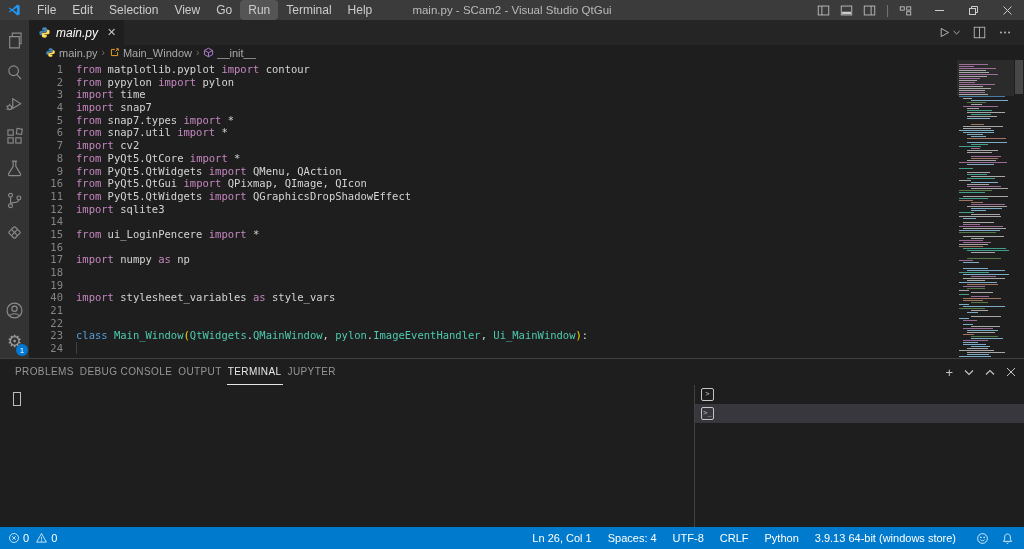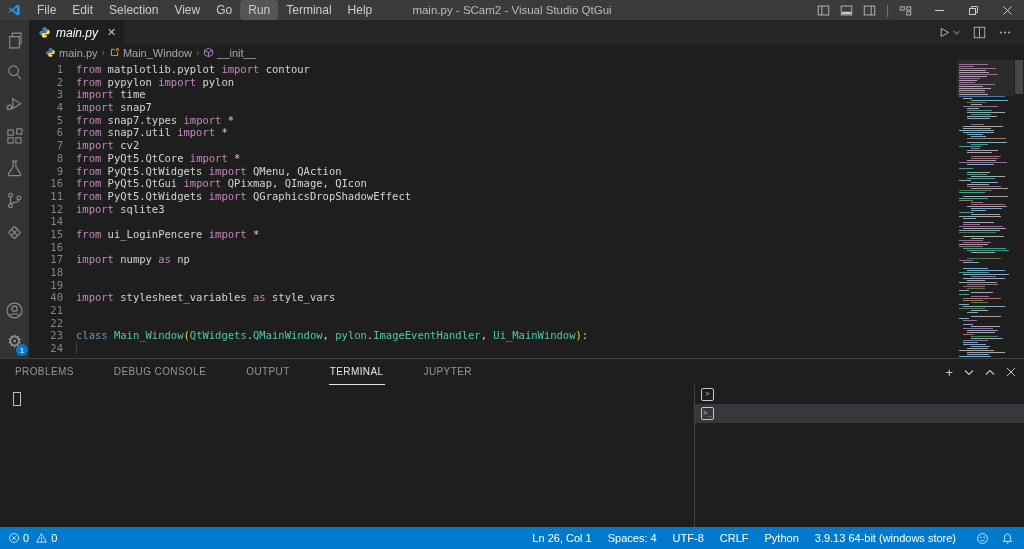--- a/index.html
+++ b/index.html
@@ -66,21 +66,21 @@
   .minimap { width:57px; flex:0 0 auto; position:relative; overflow:hidden; }
   .mm-bar { position:absolute; height:1.4px; opacity:.75; }
   .mm-view { position:absolute; left:0; top:0; width:100%; height:36px; background:rgba(255,255,255,.06); }
   .vscrollbar { width:10px; flex:0 0 auto; position:relative; }
   .vslider { position:absolute; top:0; left:1px; width:8px; height:34px; background:rgba(121,121,121,.45); }
 
   
   .panel { height:169px; flex:0 0 auto; background:#1e1e1e; border-top:1px solid rgba(128,128,128,.35);
            display:flex; flex-direction:column; }
   .panel-header { height:26px; display:flex; align-items:center; padding:0 8px 0 14px; flex:0 0 auto; }
-  .panel-tabs { display:flex; gap:38px; height:100%; }
+  .panel-tabs { display:flex; gap:4px; height:100%; }
   .panel-tab { display:flex; align-items:center; color:#969696; font-size:10px; letter-spacing:.4px;
                border-bottom:1px solid transparent; padding:0 1px; }
   .panel-tab.active { color:#e7e7e7; border-bottom-color:#e7e7e7; }
   .panel-actions { margin-left:auto; display:flex; align-items:center; gap:11px; color:#c5c5c5; }
   .pa { display:flex; align-items:center; font-size:13px; }
 
   .panel-body { flex:1 1 auto; display:flex; min-height:0; }
   .terminal-out { flex:1 1 auto; padding:7px 0 0 13px; }
   .term-cursor { width:8px; height:14px; border:1px solid #bdbdbd; }
   .term-list { width:330px; flex:0 0 auto; border-left:1px solid rgba(128,128,128,.35);

